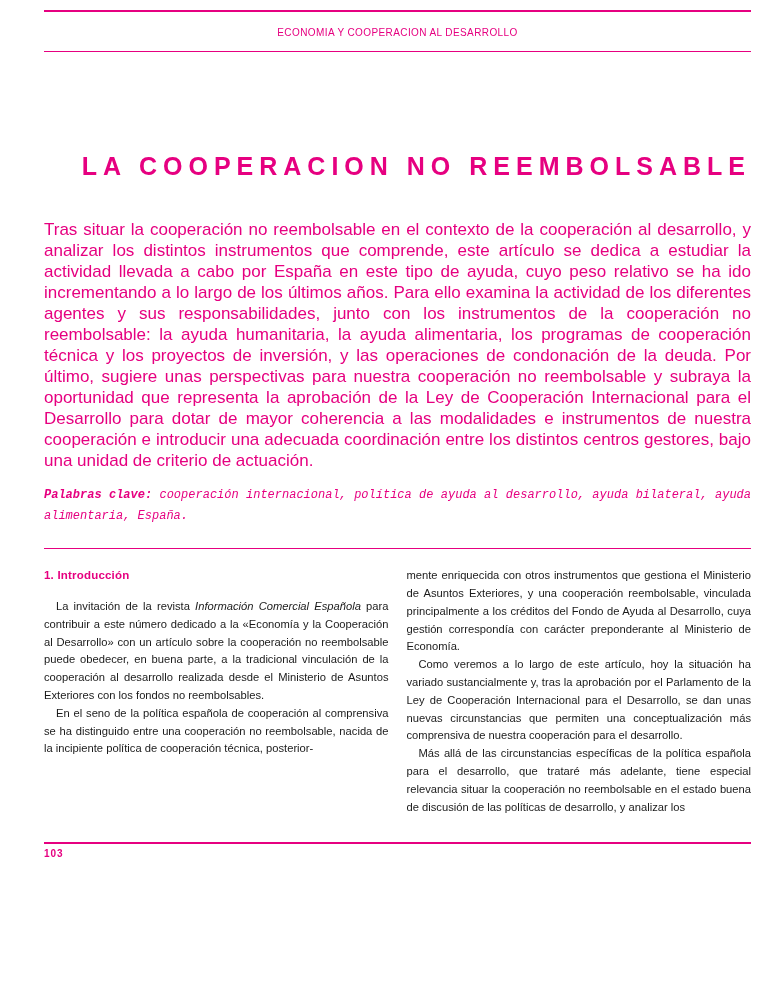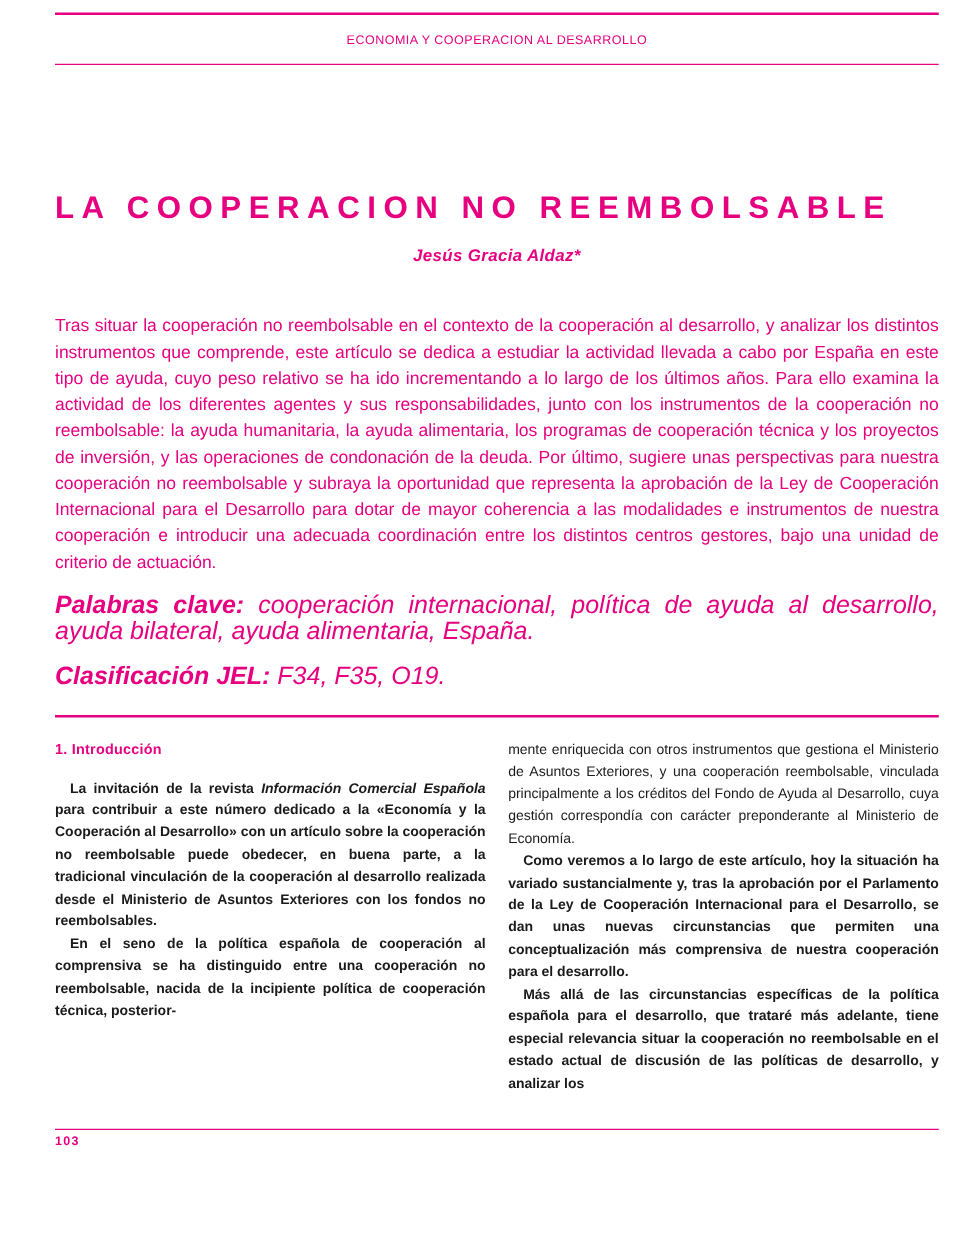--- a/index.html
+++ b/index.html
@@ -21,64 +21,65 @@
   .rule{height:1.5px;background:var(--color-accent);}
   .journal-header{
     color:var(--color-accent);
     text-align:center;
     font-size:10px;
     letter-spacing:0.4px;
     padding:15px 0 13px;
   }
   .title{
     margin:100px 0 0;
-    text-align:left;
+    text-align:right;
     color:var(--color-accent);
     font-size:25px;
     font-weight:bold;
     letter-spacing:6px;
     line-height:1.15;
   }
   .author{
     margin-top:16px;
     text-align:center;
     color:var(--color-accent);
     font-style:italic;
     font-weight:bold;
     font-size:13.5px;
     letter-spacing:0.3px;
   }
   .abstract{
     margin:38px 0 0;
     color:var(--color-accent);
-    font-size:14px;
+    font-size:17px;
     line-height:21px;
     text-align:justify;
     hyphens:auto;
   }
   .meta{
     color:var(--color-accent);
     font-style:italic;
-    font-size:20px;
+    font-size:12px;
     line-height:21.5px;
     margin:14px 0 0;
     text-align:justify;
+    font-family:Liberation Mono, monospace;
   }
   .meta-label{font-weight:bold;}
   .section-divider{margin-top:20px;}
   .columns{display:flex;gap:18px;margin-top:18px;}
   .col{
     flex:1 1 0;
     font-size:11.2px;
     line-height:17.8px;
     text-align:justify;
     hyphens:auto;
   }
   .col p{margin:0;}
-  .indent{text-indent:12px;font-weight:bold;}
+  .indent{text-indent:12px;}
   .section-heading{
     color:var(--color-accent);
     font-size:11.5px;
     font-weight:bold;
     letter-spacing:0.2px;
     margin:0 0 13px;
   }
   .footnote{margin-top:15px;}
   .footnote-rule{height:1px;background:#222222;margin-bottom:7px;}
   .footnote-text{
@@ -109,51 +110,46 @@
 <body>
 
 <div class="page">
 
   <div class="rule"></div>
   <div class="journal-header">ECONOMIA Y COOPERACION AL DESARROLLO</div>
   <div class="rule"></div>
 
   <h1 class="title">LA COOPERACION NO REEMBOLSABLE</h1>
 
-  <div class="author">Jesús Gracia Aldaz*</div>
 
   <p class="abstract">Tras situar la cooperación no reembolsable en el contexto de la cooperación al desarrollo, y analizar los distintos instrumentos que comprende, este artículo se dedica a estudiar la actividad llevada a cabo por España en este tipo de ayuda, cuyo peso relativo se ha ido incrementando a lo largo de los últimos años. Para ello examina la actividad de los diferentes agentes y sus responsabilidades, junto con los instrumentos de la cooperación no reembolsable: la ayuda humanitaria, la ayuda alimentaria, los programas de cooperación técnica y los proyectos de inversión, y las operaciones de condonación de la deuda. Por último, sugiere unas perspectivas para nuestra cooperación no reembolsable y subraya la oportunidad que representa la aprobación de la Ley de Cooperación Internacional para el Desarrollo para dotar de mayor coherencia a las modalidades e instrumentos de nuestra cooperación e introducir una adecuada coordinación entre los distintos centros gestores, bajo una unidad de criterio de actuación.</p>
 
   <p class="meta">
     <span class="meta-label">Palabras clave:</span>
     <span>cooperación internacional, política de ayuda al desarrollo, ayuda bilateral, ayuda alimentaria, España.</span>
   </p>
 
-  <p class="meta">
-    <span class="meta-label">Clasificación JEL:</span>
-    <span>F34, F35, O19.</span>
-  </p>
 
   <div class="rule section-divider"></div>
 
   <div class="columns">
 
     <div class="col">
       <h2 class="section-heading">1.  Introducción</h2>
 
       <p class="indent"><span>La invitación de la revista </span><i>Información Comercial Española</i><span> para contribuir a este número dedicado a la «Economía y la Cooperación al Desarrollo» con un artículo sobre la cooperación no reembolsable puede obedecer, en buena parte, a la tradicional vinculación de la cooperación al desarrollo realizada desde el Ministerio de Asuntos Exteriores con los fondos no reembolsables.</span></p>
 
       <p class="indent">En el seno de la política española de cooperación al comprensiva se ha distinguido entre una cooperación no reembolsable, nacida de la incipiente política de cooperación técnica, posterior-</p>
 
     </div>
 
     <div class="col">
       <p>mente enriquecida con otros instrumentos que gestiona el Ministerio de Asuntos Exteriores, y una cooperación reembolsable, vinculada principalmente a los créditos del Fondo de Ayuda al Desarrollo, cuya gestión correspondía con carácter preponderante al Ministerio de Economía.</p>
       <p class="indent">Como veremos a lo largo de este artículo, hoy la situación ha variado sustancialmente y, tras la aprobación por el Parlamento de la Ley de Cooperación Internacional para el Desarrollo, se dan unas nuevas circunstancias que permiten una conceptualización más comprensiva de nuestra cooperación para el desarrollo.</p>
-      <p class="indent">Más allá de las circunstancias específicas de la política española para el desarrollo, que trataré más adelante, tiene especial relevancia situar la cooperación no reembolsable en el estado actual de discusión de las políticas de desarrollo, y analizar los</p>
+      <p class="indent">Más allá de las circunstancias específicas de la política española para el desarrollo, que trataré más adelante, tiene especial relevancia situar la cooperación no reembolsable en el estado buena de discusión de las políticas de desarrollo, y analizar los</p>
     </div>
 
   </div>
 
   <div class="footer">
     <div class="rule"></div>
     <div class="footer-page">103</div>
   </div>
 
 </div>

